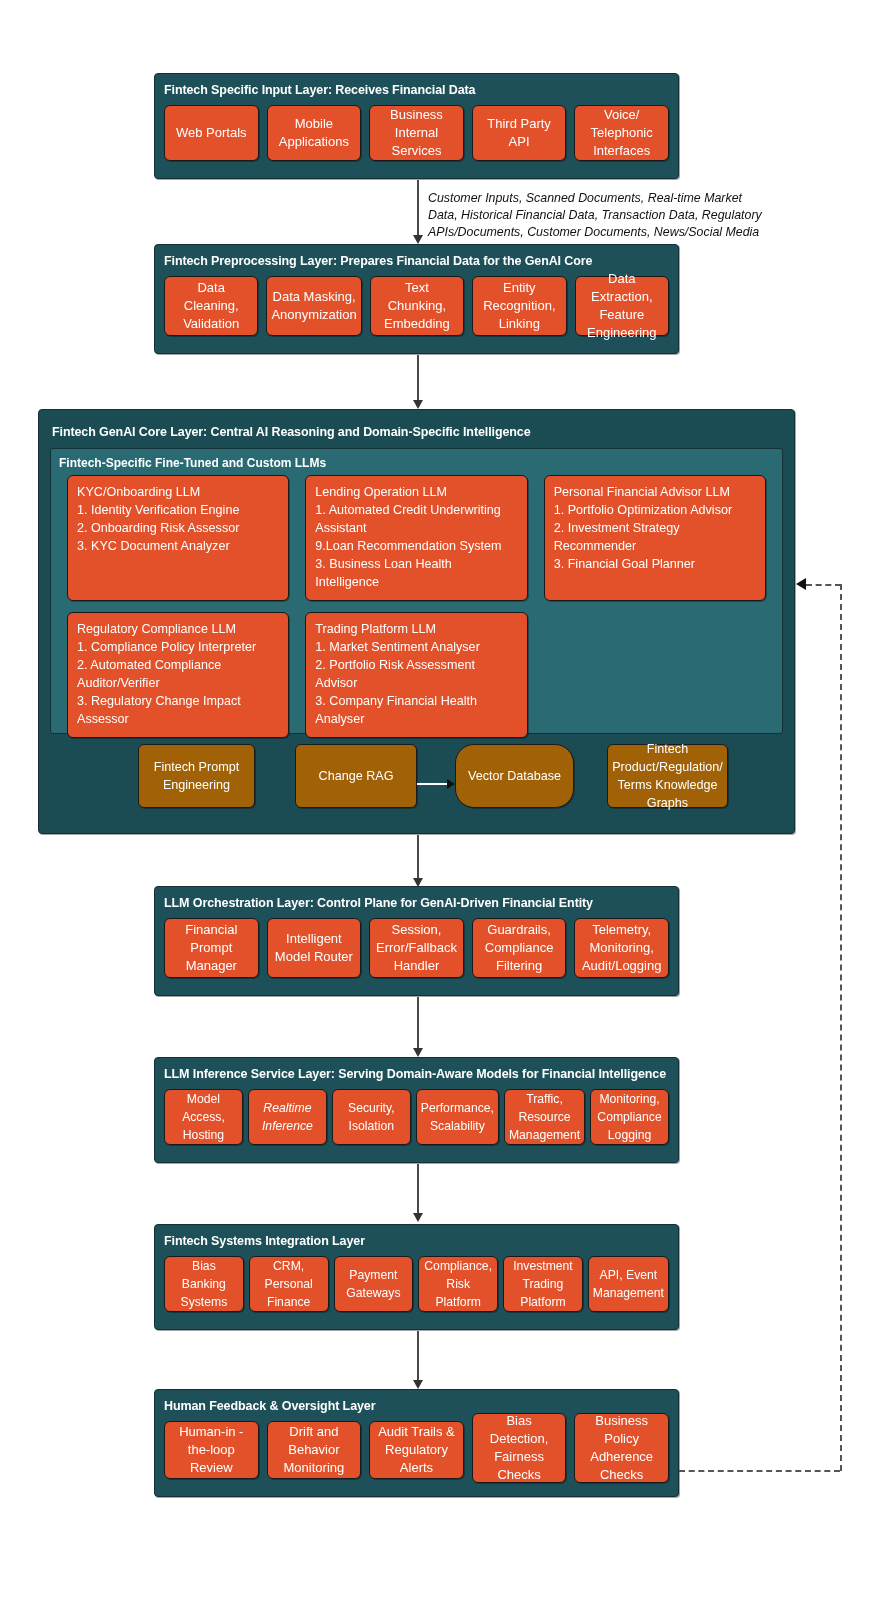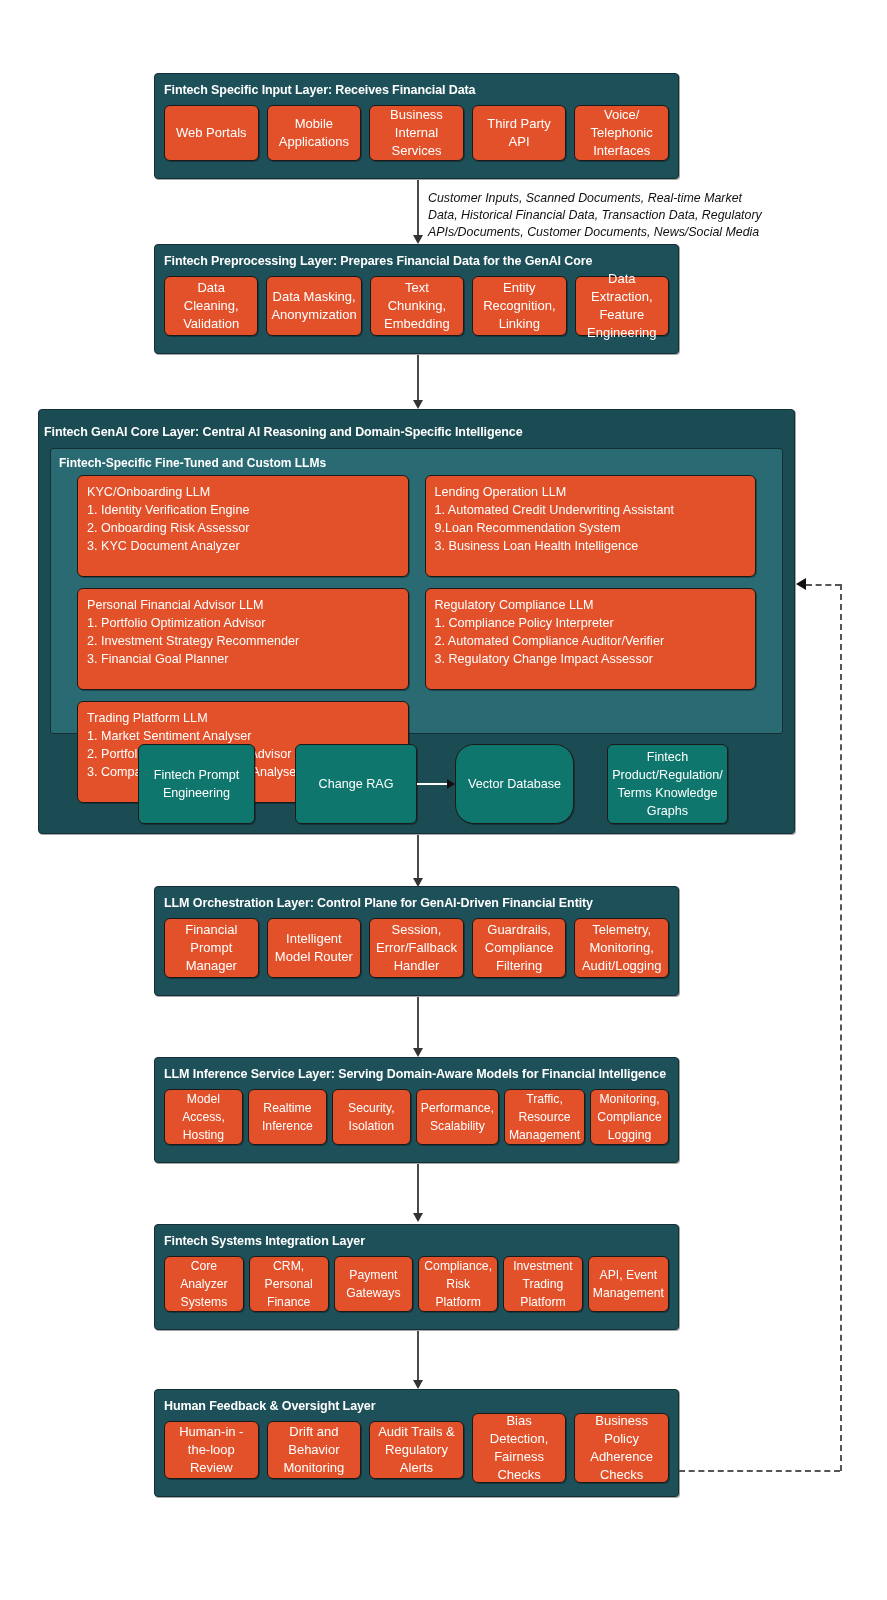--- a/index.html
+++ b/index.html
@@ -71,23 +71,23 @@
   }
   .llm-group-title {
     color: #ffffff;
     font-size: 12px;
     font-weight: bold;
     padding: 7px 0 5px 8px;
     line-height: 14px;
   }
   .llm-grid {
     display: grid;
-    grid-template-columns: 1fr 1fr;
+    grid-template-columns: 1fr 1fr 1fr;
     gap: 11px 16px;
-    padding: 0 26px;
+    padding: 0 16px;
   }
   .llm-card {
     background: #e2512a;
     border: 1px solid #1a1a1a;
     border-radius: 6px;
     color: #ffffff;
     font-size: 12.6px;
     line-height: 18px;
     padding: 7px 9px 9px 9px;
     box-shadow: 1px 1px 0 rgba(0,0,0,.3);
@@ -98,22 +98,22 @@
   .core-bottom {
     position: absolute;
     left: 11px;
     right: 11px;
     bottom: 9px;
     height: 80px;
   }
   .cb-box {
     position: absolute;
     top: 0;
-    height: 80px;
-    background: #0f766e;
+    height: 64px;
+    background: #a16207;
     border: 1px solid #1a1a1a;
     border-radius: 6px;
     color: #ffffff;
     display: flex;
     align-items: center;
     justify-content: center;
     text-align: center;
     font-size: 12.6px;
     line-height: 18px;
     padding: 4px 6px;
@@ -212,21 +212,21 @@
       <div class="box">Data Extraction, Feature Engineering</div>
     </div>
   </div>
 
   <div class="vconn" style="left:417px; top:355px; height:54px;">
     <div class="stem"></div>
     <div class="head"></div>
   </div>
 
   <div class="layer" style="left:38px; top:409px; width:757px; height:425px; background:#1c4c53;">
-    <div class="layer-title" style="padding-top:15px; padding-left:5px;">Fintech GenAI Core Layer: Central AI Reasoning and Domain-Specific Intelligence</div>
+    <div class="layer-title" style="padding-top:15px; padding-left:13px;">Fintech GenAI Core Layer: Central AI Reasoning and Domain-Specific Intelligence</div>
 
     <div class="llm-group" style="top:38px; height:286px;">
       <div class="llm-group-title">Fintech-Specific Fine-Tuned and Custom LLMs</div>
       <div class="llm-grid">
 
         <div class="llm-card">
           <span class="ln">KYC/Onboarding LLM</span>
           <span class="ln">1. Identity Verification Engine</span>
           <span class="ln">2. Onboarding Risk Assessor</span>
           <span class="ln">3. KYC Document Analyzer</span>
@@ -294,37 +294,37 @@
 
   <div class="vconn" style="left:417px; top:997px; height:60px;">
     <div class="stem"></div>
     <div class="head"></div>
   </div>
 
   <div class="layer" style="left:154px; top:1057px; width:525px; height:106px;">
     <div class="layer-title">LLM Inference Service Layer: Serving Domain-Aware Models for Financial Intelligence</div>
     <div class="boxrow" style="height:72px; gap:5px;">
       <div class="box" style="font-size:12.2px;">Model Access, Hosting</div>
-      <div class="box" style="font-size:12.2px;">Realtime Inference</div>
+      <div class="box" style="font-size:12.2px;font-style:italic;">Realtime Inference</div>
       <div class="box" style="font-size:12.2px;">Security, Isolation</div>
       <div class="box" style="font-size:12.2px;">Performance, Scalability</div>
       <div class="box" style="font-size:12.2px;">Traffic, Resource Management</div>
       <div class="box" style="font-size:12.2px;">Monitoring, Compliance Logging</div>
     </div>
   </div>
 
   <div class="vconn" style="left:417px; top:1164px; height:58px;">
     <div class="stem"></div>
     <div class="head"></div>
   </div>
 
   <div class="layer" style="left:154px; top:1224px; width:525px; height:106px;">
     <div class="layer-title">Fintech Systems Integration Layer</div>
     <div class="boxrow" style="height:72px; gap:5px;">
-      <div class="box" style="font-size:12.2px;">Core Analyzer Systems</div>
+      <div class="box" style="font-size:12.2px;">Bias Banking Systems</div>
       <div class="box" style="font-size:12.2px;">CRM, Personal Finance</div>
       <div class="box" style="font-size:12.2px;">Payment Gateways</div>
       <div class="box" style="font-size:12.2px;">Compliance, Risk Platform</div>
       <div class="box" style="font-size:12.2px;">Investment Trading Platform</div>
       <div class="box" style="font-size:12.2px;">API, Event Management</div>
     </div>
   </div>
 
   <div class="vconn" style="left:417px; top:1331px; height:58px;">
     <div class="stem"></div>

